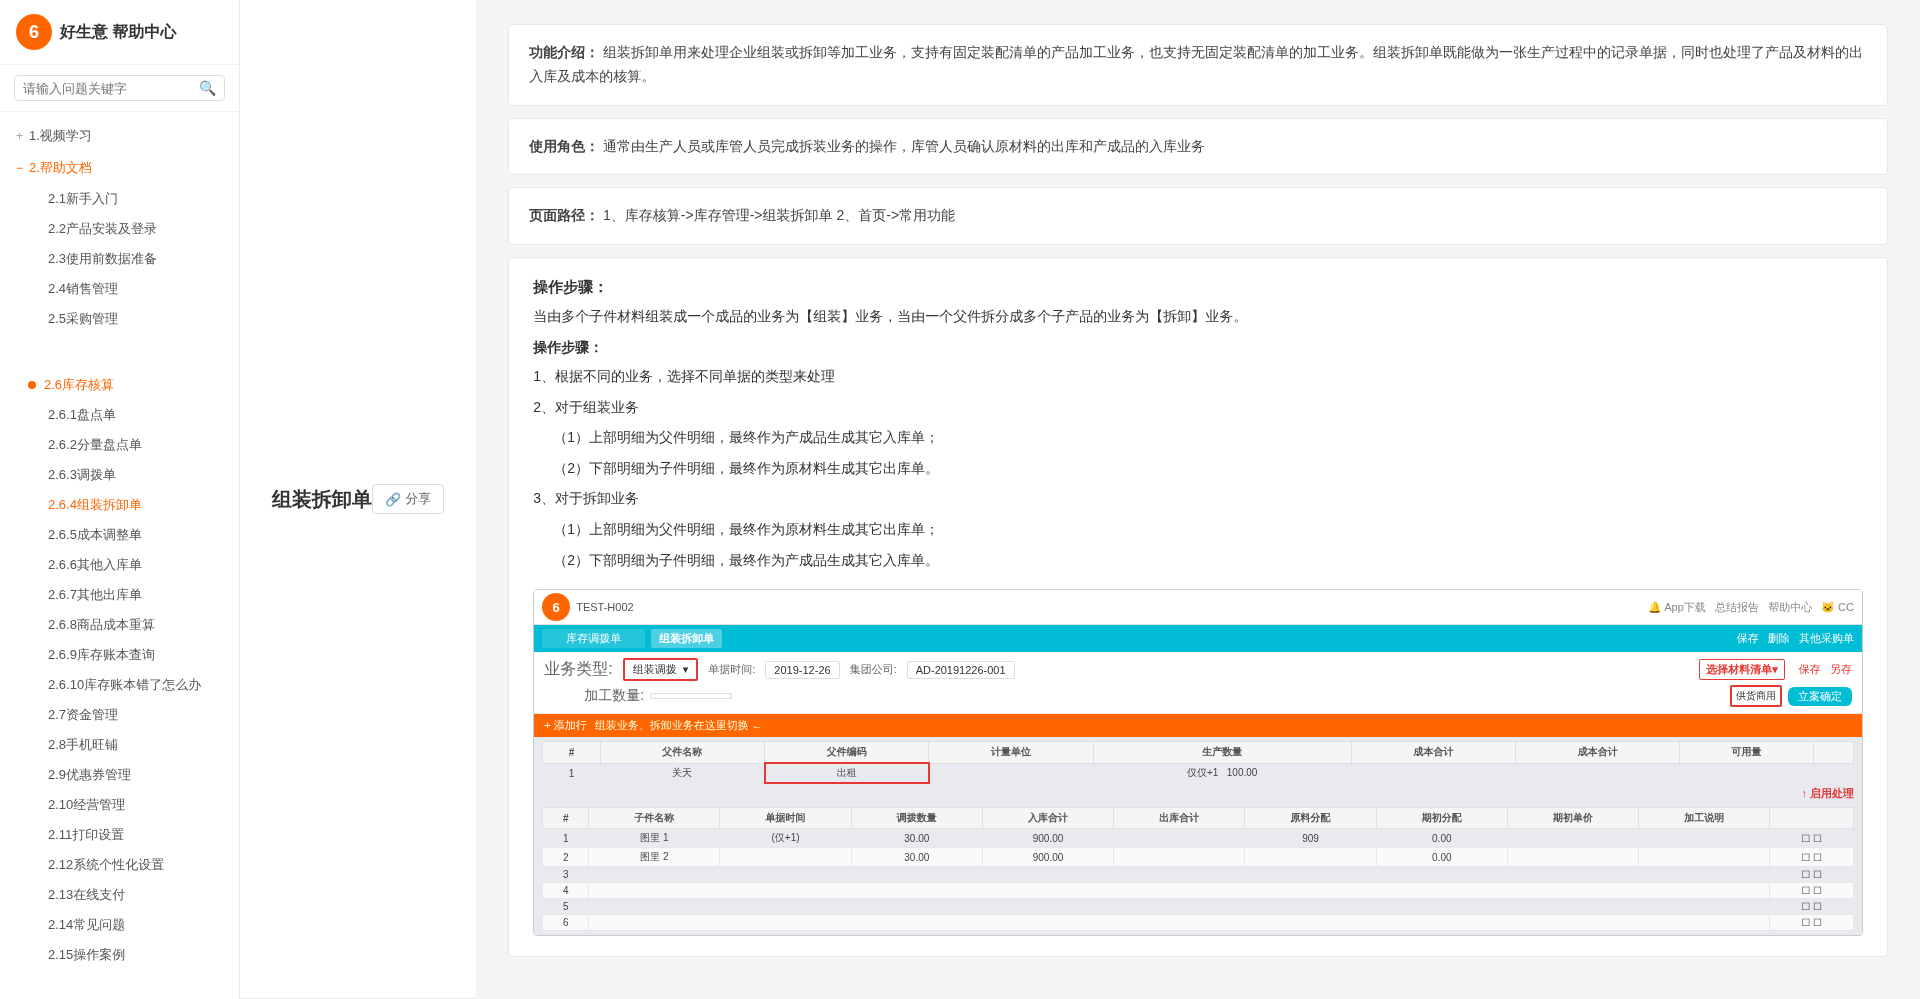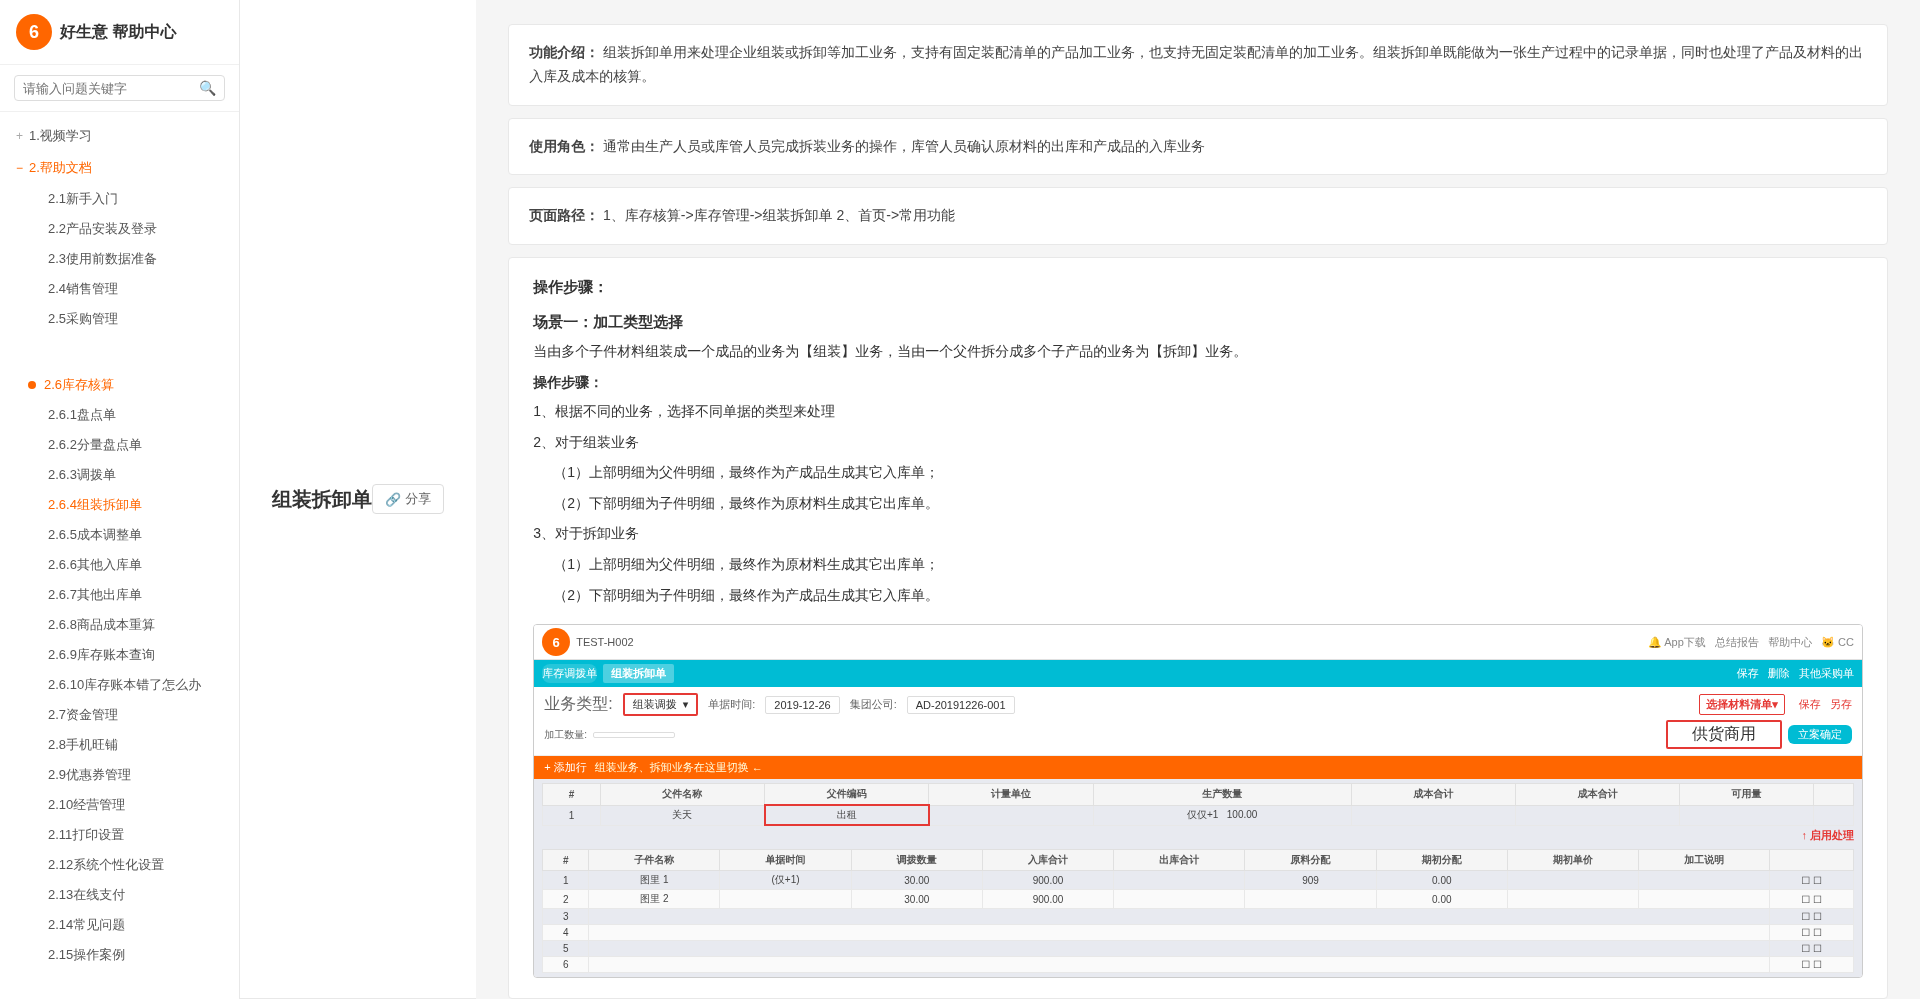--- a/index.html
+++ b/index.html
@@ -274,21 +274,20 @@
     </div>
 
     <div class="info-block">
       <span style="font-weight:bold;">页面路径：</span>
       <span>1、库存核算-&gt;库存管理-&gt;组装拆卸单 2、首页-&gt;常用功能</span>
     </div>
 
     <div class="content-section">
       <div class="section-title">操作步骤：</div>
 
-      <div class="scenario-title">场景一：加工类型选择</div>
       <p style="margin-bottom:10px; line-height:1.7;">当由多个子件材料组装成一个成品的业务为【组装】业务，当由一个父件拆分成多个子产品的业务为【拆卸】业务。</p>
 
       <div style="font-weight:bold; margin-bottom:6px;">操作步骤：</div>
       <ul class="step-list">
         <li>1、根据不同的业务，选择不同单据的类型来处理</li>
         <li>2、对于组装业务</li>
         <li style="padding-left:20px;">（1）上部明细为父件明细，最终作为产成品生成其它入库单；</li>
         <li style="padding-left:20px;">（2）下部明细为子件明细，最终作为原材料生成其它出库单。</li>
         <li>3、对于拆卸业务</li>
         <li style="padding-left:20px;">（1）上部明细为父件明细，最终作为原材料生成其它出库单；</li>
@@ -299,45 +298,45 @@
         <div class="mock-app">
 
           <div style="background:#fff; border-bottom:1px solid #e0e0e0; padding:3px 8px; display:flex; align-items:center; gap:6px; font-size:11px;">
             <div style="width:28px;height:28px;background:#f60;border-radius:50%;display:flex;align-items:center;justify-content:center;color:#fff;font-weight:bold;font-size:13px;">6</div>
             <span style="color:#555;font-size:11px;">TEST-H002</span>
             <span style="flex:1;"></span>
             <span style="color:#888;font-size:11px;">🔔 App下载 &nbsp; 总结报告 &nbsp; 帮助中心 &nbsp; 🐱 CC</span>
           </div>
 
           <div style="background:#00bcd4;color:#fff;padding:4px 8px;display:flex;align-items:center;gap:6px;font-size:11px;">
-            <span style="background:rgba(255,255,255,0.15);padding:2px 0;border-radius:8px;">库存调拨单</span>
+            <span style="background:rgba(255,255,255,0.15);padding:2px 24px;border-radius:2px;">库存调拨单</span>
             <span style="background:rgba(255,255,255,0.3);padding:2px 8px;border-radius:2px;font-weight:bold;">组装拆卸单</span>
             <span style="flex:1"></span>
             <span>保存 &nbsp; 删除 &nbsp; 其他采购单</span>
           </div>
 
           <div style="background:#fff;padding:6px 10px;border-bottom:1px solid #eee;">
             <div style="display:flex;align-items:center;gap:10px;flex-wrap:wrap;position:relative;">
               <span style="font-size:16px;color:#666;">业务类型:</span>
               <span style="border:1px solid #e53935;border-width:2px;padding:2px 8px;font-size:11px;color:#333;border-radius:2px;">组装调拨 &nbsp;▾</span>
               <span style="font-size:11px;color:#666;">单据时间:</span>
               <span style="border:1px solid #ddd;padding:2px 8px;font-size:11px;color:#333;border-radius:2px;">2019-12-26</span>
               <span style="font-size:11px;color:#666;">集团公司:</span>
               <span style="border:1px solid #ddd;padding:2px 8px;font-size:11px;color:#333;border-radius:2px;">AD-20191226-001</span>
               <span style="flex:1;"></span>
 
               <span style="color:#e53935;font-size:11px;font-weight:bold;border:1px solid #e53935;padding:2px 6px;border-radius:2px;">选择材料清单▾</span>
               <span style="color:#e53935;font-size:11px;margin-left:4px;">保存 &nbsp; 另存</span>
             </div>
 
             <div style="margin-top:4px;display:flex;align-items:center;gap:6px;">
-              <span style="font-size:10px;color:#666;">加工数量:</span>
+              <span style="font-size:14px;color:#666;margin-left:40px;">加工数量:</span>
               <span style="border:1px solid #ddd;padding:2px 40px;font-size:11px;border-radius:2px;"></span>
               <span style="flex:1;"></span>
-              <span style="border:1px solid #e53935;border-width:2px;padding:2px 24px;border-radius:2px;font-size:16px;">供货商用</span>
+              <span style="border:1px solid #e53935;border-width:2px;padding:2px 4px;border-radius:2px;font-size:10px;">供货商用</span>
               <span style="background:#00bcd4;color:#fff;padding:2px 10px;border-radius:6px;font-size:11px;">立案确定</span>
             </div>
           </div>
 
           <div style="background:#f60;color:#fff;padding:4px 10px;font-size:11px;display:flex;align-items:center;gap:8px;">
             <span>+ 添加行</span>
             <span style="color:#ffffe0;font-size:11px;">组装业务、拆卸业务在这里切换 ←</span>
           </div>
 
           <div style="padding:4px 8px;">

